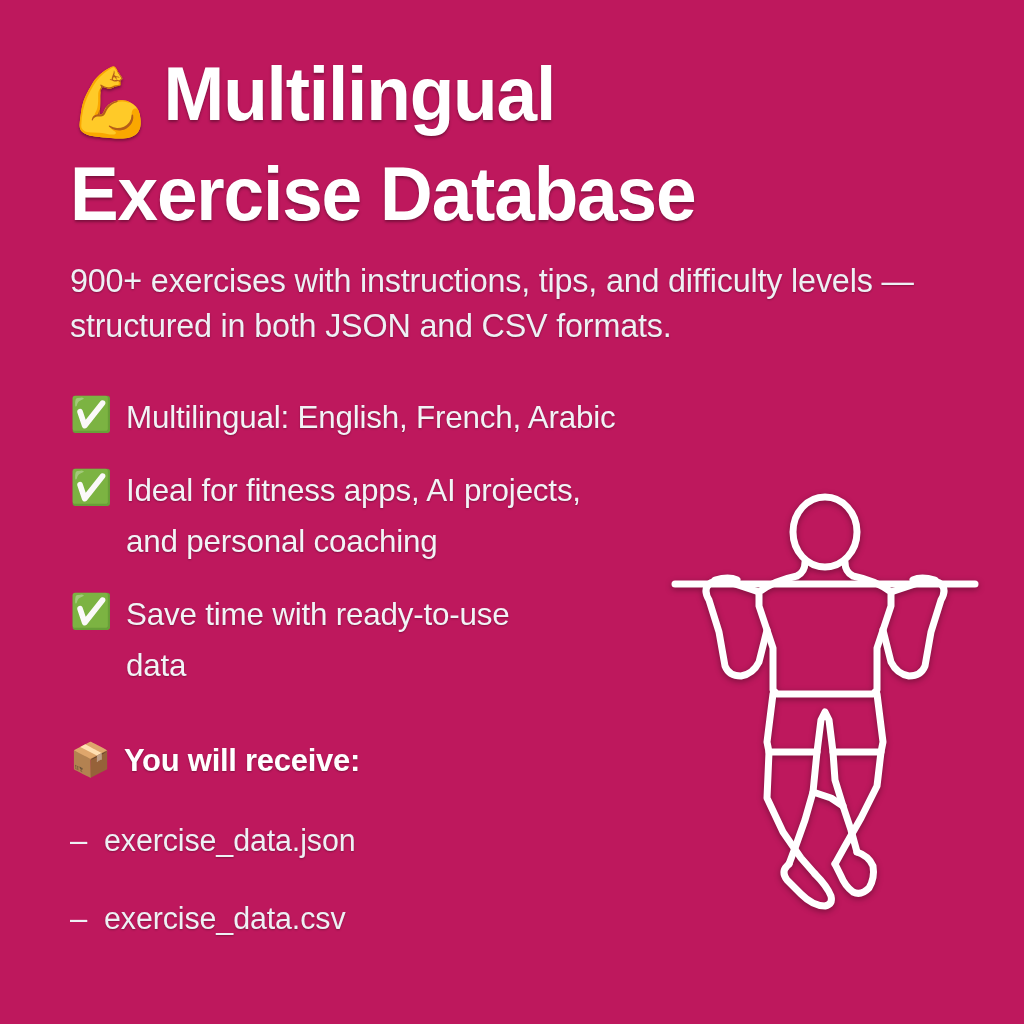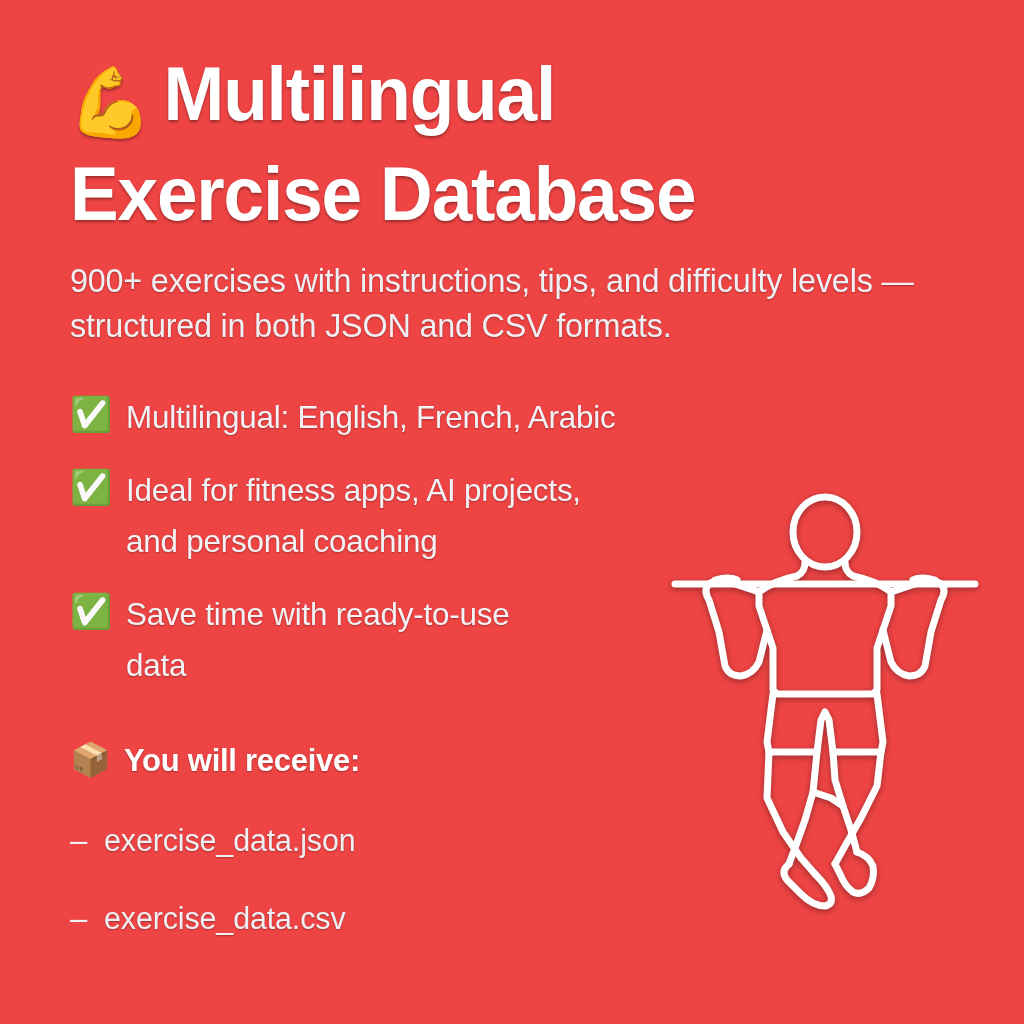--- a/index.html
+++ b/index.html
@@ -11,21 +11,21 @@
     width: 1024px;
     height: 1024px;
     overflow: hidden;
     font-family: "Liberation Sans", sans-serif;
     background: #262b3c;
   }
   #poster {
     position: relative;
     width: 1024px;
     height: 1024px;
-    background: #ef4444;
+    background: #be185d;
     box-sizing: border-box;
     overflow: hidden;
   }
 
   
   .title-block {
     position: absolute;
     left: 70px;
     top: 48px;
     width: 820px;

